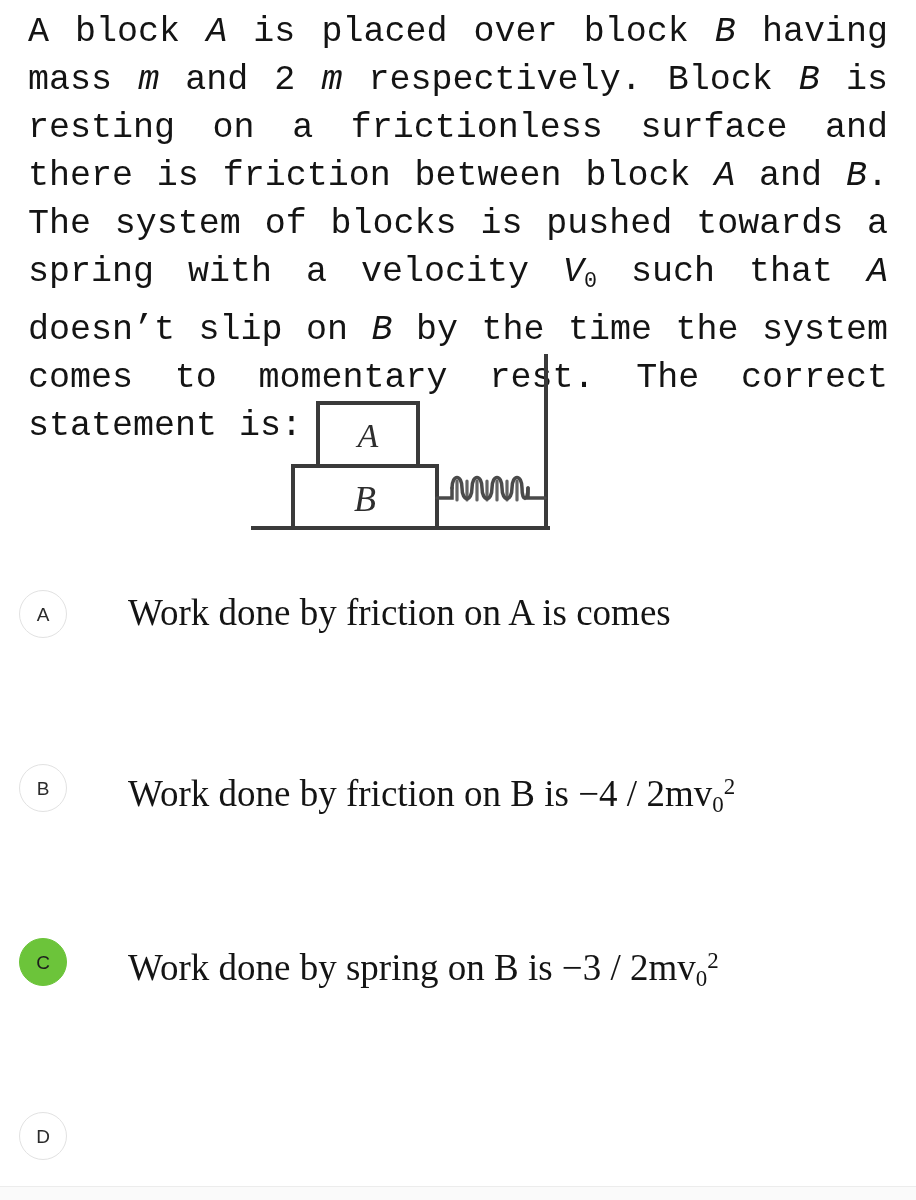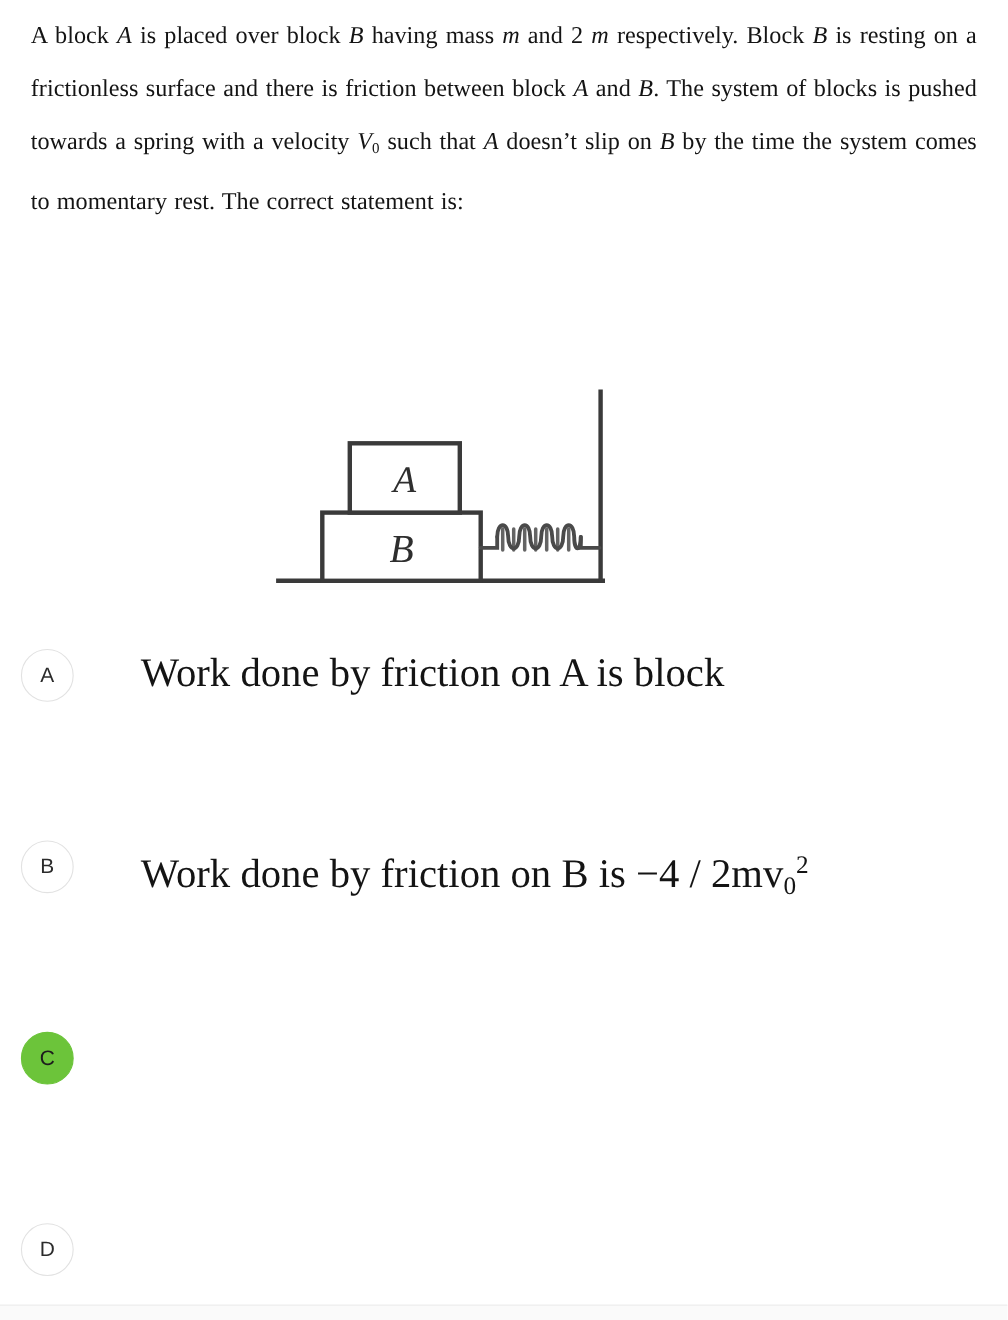--- a/index.html
+++ b/index.html
@@ -19,22 +19,22 @@
   }
 
   
   #question-block {
     position: absolute;
     left: 28px;
     top: 8px;
     width: 860px;
   }
   #question-text {
-    font-family: Liberation Serif, serif;
-    font-size: 22px;
+    font-family: Liberation Mono, monospace;
+    font-size: 35px;
     line-height: 48px;
     text-align: justify;
     text-align-last: left;
     color: #141414;
     letter-spacing: 0px;
     word-spacing: 1px;
   }
   .it { font-style: italic; }
   .sub {
     font-size: 0.62em;
@@ -163,30 +163,31 @@
 
     <text x="368" y="99" font-family="Liberation Serif, DejaVu Serif, serif" font-size="34" font-style="italic" fill="#2e2e2e" text-anchor="middle">A</text>
     <text x="365" y="163" font-family="Liberation Serif, DejaVu Serif, serif" font-size="36" font-style="italic" fill="#2e2e2e" text-anchor="middle">B</text>
   </svg>
 </div>
 
 <div id="options">
 
   <div class="option-row">
     <div class="option-bullet">A</div>
-    <div class="option-text"><span>Work done by friction on </span><span>A</span><span> is block</span></div>
+    <div class="option-text"><span>Work done by friction on </span><span>A</span><span> is comes</span></div>
   </div>
 
   <div class="option-row">
     <div class="option-bullet">B</div>
     <div class="option-text"><span>Work done by friction on </span><span>B</span><span> is </span><span>−4 / 2mv</span><span class="sub">0</span><span class="sup">2</span></div>
   </div>
 
   <div class="option-row selected">
     <div class="option-bullet">C</div>
+    <div class="option-text"><span>Work done by spring on </span><span>B</span><span> is </span><span>−3 / 2mv</span><span class="sub">0</span><span class="sup">2</span></div>
   </div>
 
   <div class="option-row">
     <div class="option-bullet">D</div>
   </div>
 
 </div>
 
 <div id="bottom-band"></div>
 

